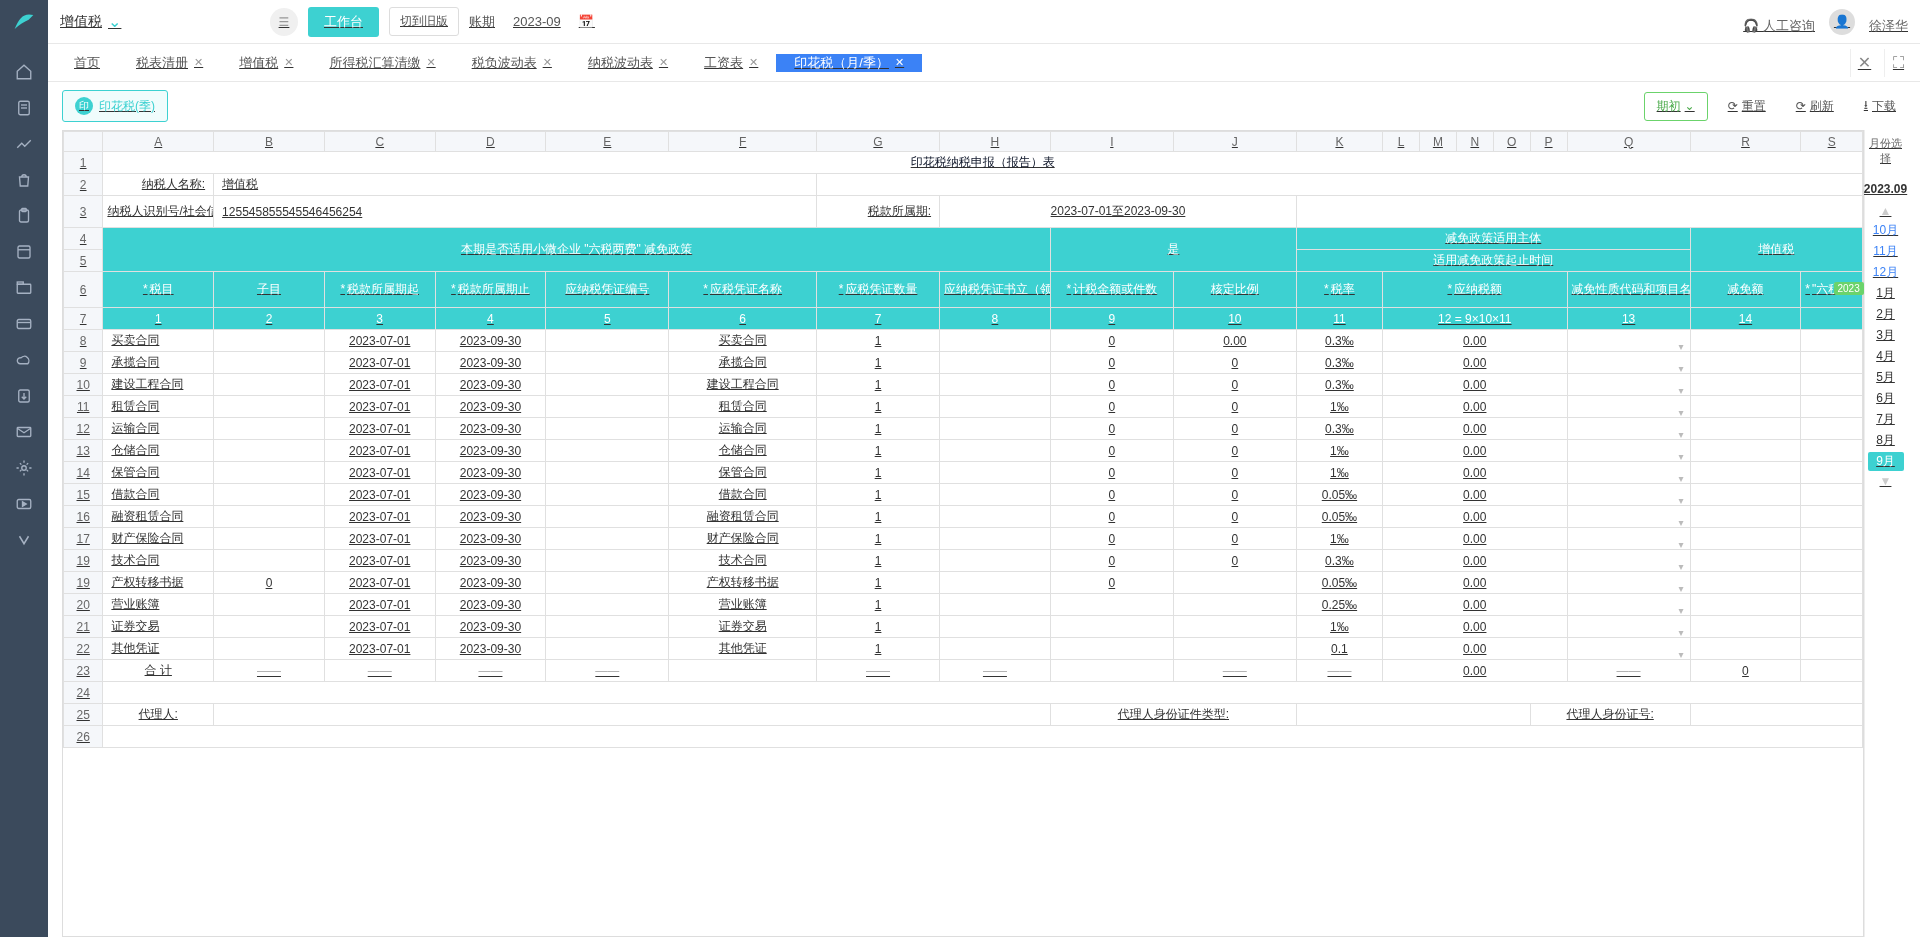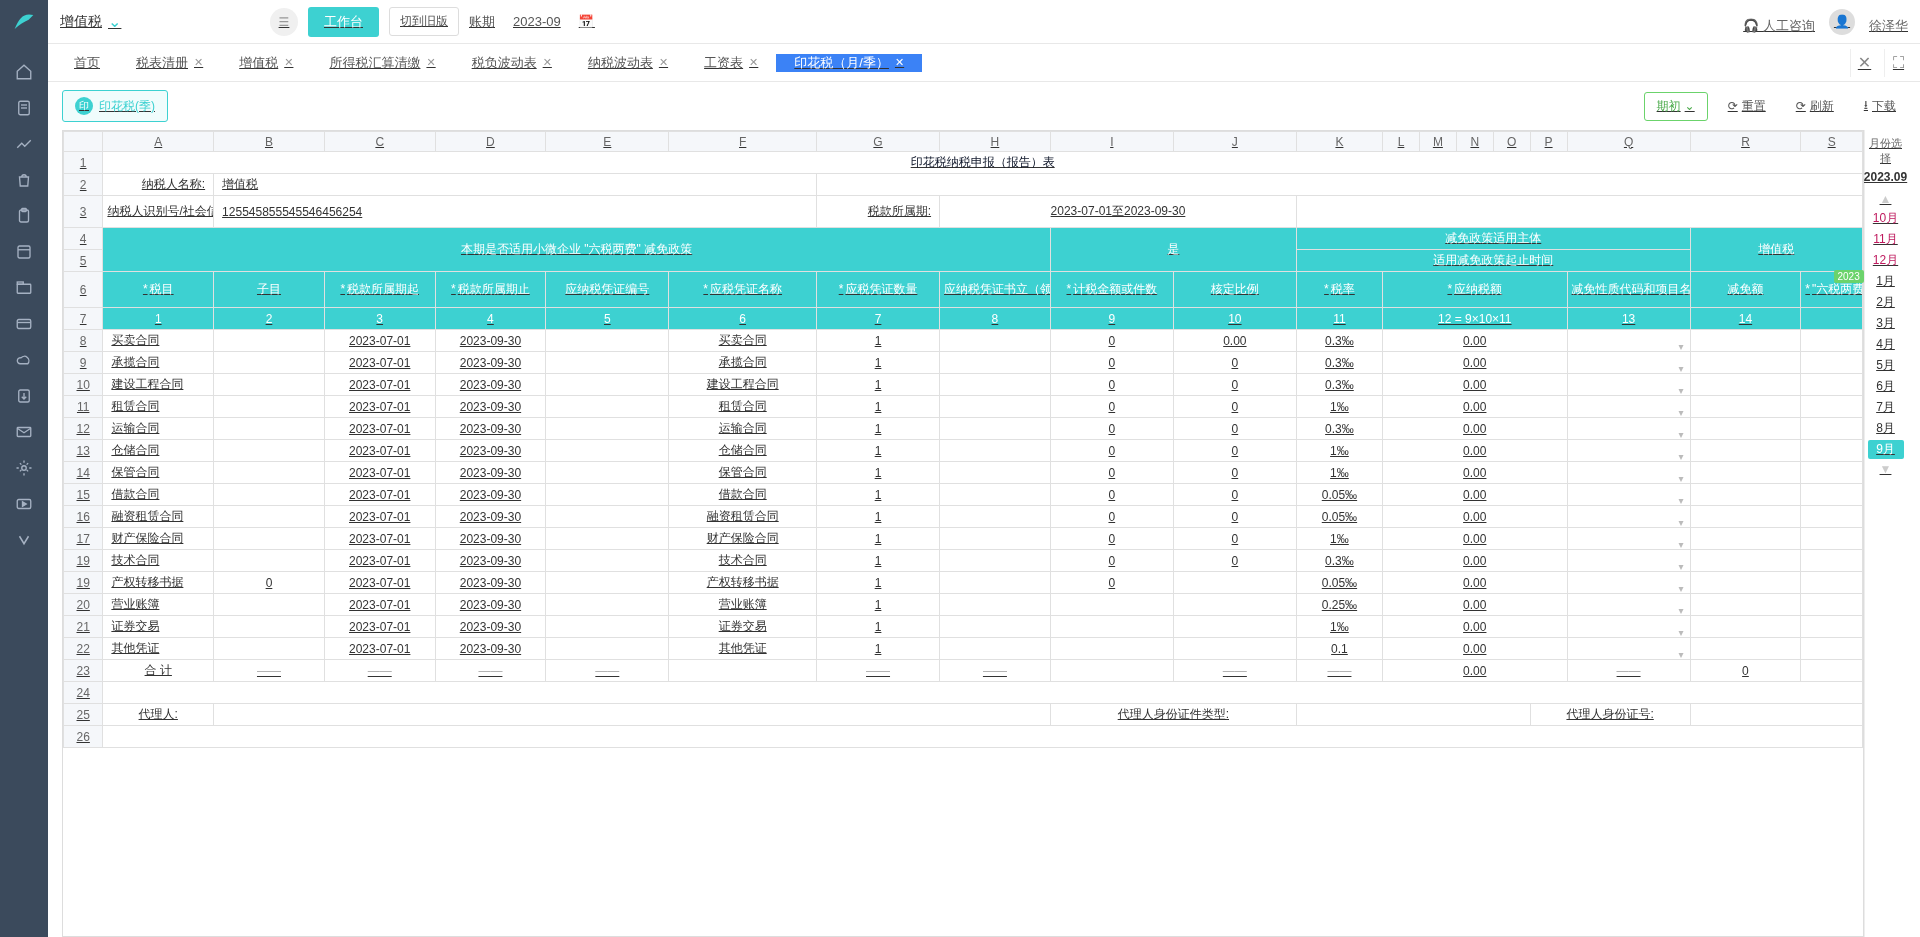--- a/index.html
+++ b/index.html
@@ -61,25 +61,25 @@
   .col-num { background: #3dd1d1; color: #fff; }
   .asterisk::before { content: "*"; color: #fff; margin-right: 2px; }
   .dash { color: #aaa; }
   .drop-cell { position: relative; }
   .drop-cell::after { content: "▾"; position: absolute; right: 6px; color: #bbb; font-size: 10px; }
   td.left { text-align: left; padding-left: 8px; }
   td.right { text-align: right; padding-right: 8px; }
   
   
   .month-panel { width: 42px; border-left: 1px solid #eee; display: flex; flex-direction: column; align-items: center; padding-top: 6px; font-size: 12px; }
-  .month-panel .label { font-size: 11px; color: #666; text-align: center; margin-bottom: 4px; }
+  .month-panel .label { font-size: 11px; color: #666; text-align: center; margin-bottom: 16px; }
   .month-panel .year { font-weight: bold; font-size: 12px; margin-bottom: 6px; }
   .month-panel .mp-nav { color: #ccc; font-size: 12px; cursor: pointer; margin: 2px 0; }
   .month-panel .m { width: 36px; text-align: center; padding: 1px 0; margin: 1px 0; cursor: pointer; font-size: 12px; border-radius: 2px; }
-  .month-panel .m.prev { color: #be185d; }
+  .month-panel .m.prev { color: #3b82f6; }
   .month-panel .m.active { background: #3dd1d1; color: #fff; }
   .year-badge { position: relative; }
   .year-badge span.tag { position: absolute; left: -34px; top: -2px; background: #6bd36b; color: #fff; font-size: 10px; padding: 1px 4px; border-radius: 2px; }
   
   
   .footer { display: flex; align-items: center; padding: 10px 18px; border-top: 1px solid #eee; font-size: 12px; color: #777; gap: 8px; }
   .footer .spacer { flex: 1; }
   .example { width: 40px; height: 18px; background: #f5f5f5; border: 1px solid #ddd; }
   
   .col-A { width: 90px; } .col-B { width: 90px; } .col-C { width: 90px; } .col-D { width: 90px; }

